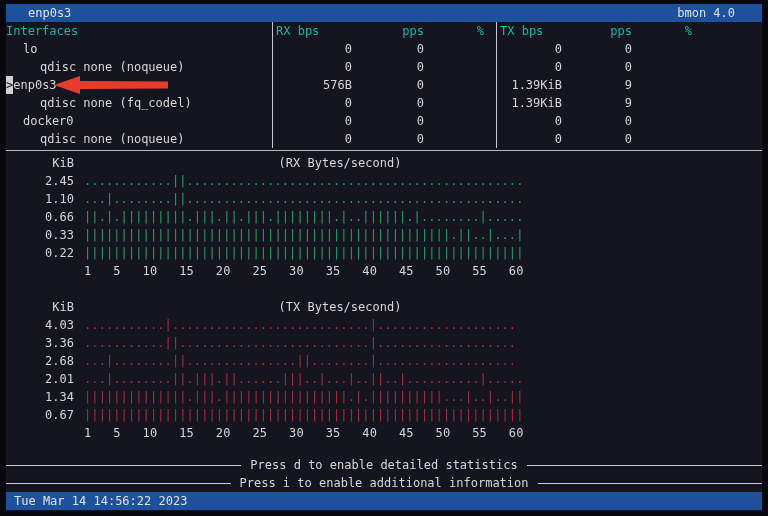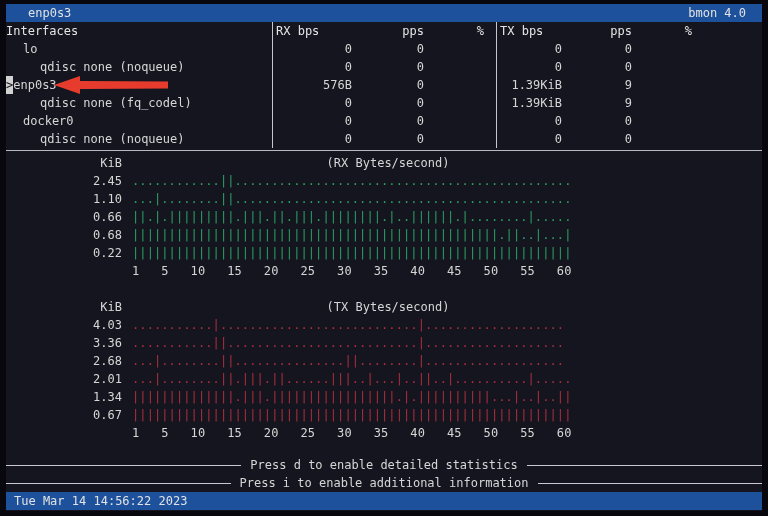--- a/index.html
+++ b/index.html
@@ -7,43 +7,43 @@
   .window {
     position:absolute; left:6px; top:4px; width:756px; height:507px;
     background:#15151f; color:#d6d6d6;
     font-family:"DejaVu Sans Mono", monospace; font-size:12px; line-height:18px;
   }
   .bar {
     height:18px; background:#1d519c; color:#e2e2e2;
     display:flex; justify-content:space-between; align-items:center;
   }
   .bar .l { padding-left:22px; }
-  .bar .r { padding-right:16px; }
+  .bar .r { padding-right:27px; }
   .statusbar { position:absolute; left:0; top:488px; width:756px; }
   .statusbar .l { padding-left:8px; }
 
   
   .table { position:absolute; left:0; top:18px; width:756px; height:126px; }
   .vsep { position:absolute; top:0; bottom:0; width:1px; background:#c6c6cc; }
   .vsep.s1 { left:266px; } .vsep.s2 { left:490px; }
   .hline { position:absolute; left:0; top:146px; width:756px; height:1px; background:#b9b9c0; }
   .trow { display:grid; height:18px;
     grid-template-columns:266px 86px 72px 66px 72px 70px 66px 1fr; }
   .cell { white-space:pre; overflow:hidden; }
   .num { text-align:right; padding-right:6px; }
   .pct { text-align:right; padding-right:12px; }
-  .hdr { color:#e5e5e5; }
+  .hdr { color:#14b8a6; }
   .bpsh { text-align:left; padding-left:4px; }
   .ind2 { padding-left:17px; } .ind4 { padding-left:34px; }
   .cursor { display:inline-block; background:#d2d2d2; color:#12121a; }
 
   
   .gsec { position:absolute; left:0; width:756px; }
   .gsec.rx { top:150px; } .gsec.tx { top:294px; }
-  .grow { display:flex; height:18px;padding-left:48px; }
+  .grow { display:flex; height:18px; }
   .glabel { width:68px; text-align:right; white-space:pre; flex:none; }
   .cells { margin-left:10px; white-space:pre; letter-spacing:0.1px; flex:none; }
   .gtitle { margin-left:10px; width:512px; text-align:center; white-space:pre; }
   .rxc { color:#2ba164; } .txc { color:#ac2f3e; }
 
   
   .rules { position:absolute; left:0; top:452px; width:756px; }
   .rulerow { display:flex; align-items:center; height:18px; }
   .dash { flex:1; border-top:1px solid #c9c9cf; }
   .ruletext { padding:0 9px; white-space:pre; }
@@ -159,21 +159,21 @@
       </div>
     <div class="grow">
         <span class="glabel">1.10</span>
         <span class="cells rxc">...|........||..............................................</span>
       </div>
     <div class="grow">
         <span class="glabel">0.66</span>
         <span class="cells rxc">||.|.|||||||||.|||.||.|||.||||||||.|..||||||.|........|.....</span>
       </div>
     <div class="grow">
-        <span class="glabel">0.68</span>
+        <span class="glabel">0.33</span>
         <span class="cells rxc">||||||||||||||||||||||||||||||||||||||||||||||||||.||..|...|</span>
       </div>
     <div class="grow">
         <span class="glabel">0.22</span>
         <span class="cells rxc">||||||||||||||||||||||||||||||||||||||||||||||||||||||||||||</span>
       </div>
     <div class="grow">
         <span class="glabel"></span>
         <span class="cells">1   5   10   15   20   25   30   35   40   45   50   55   60</span>
       </div>

